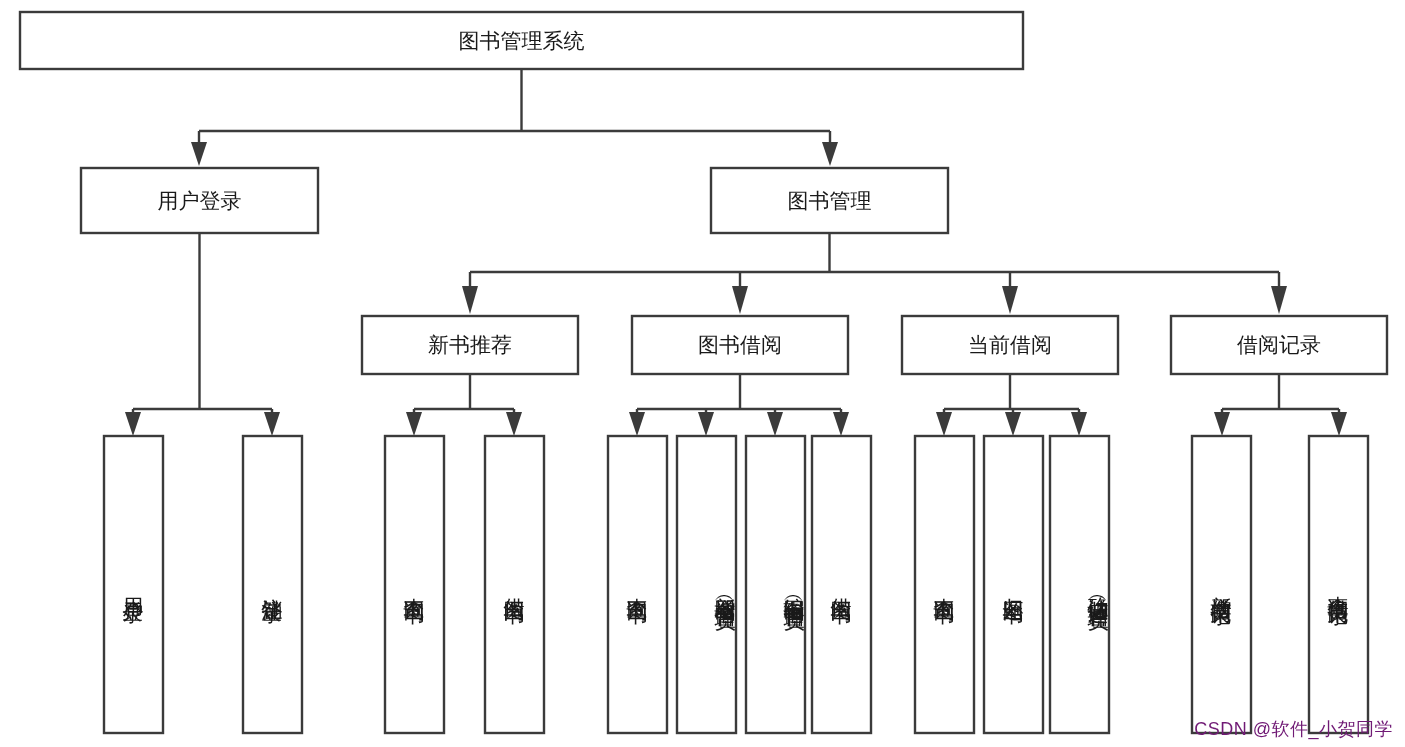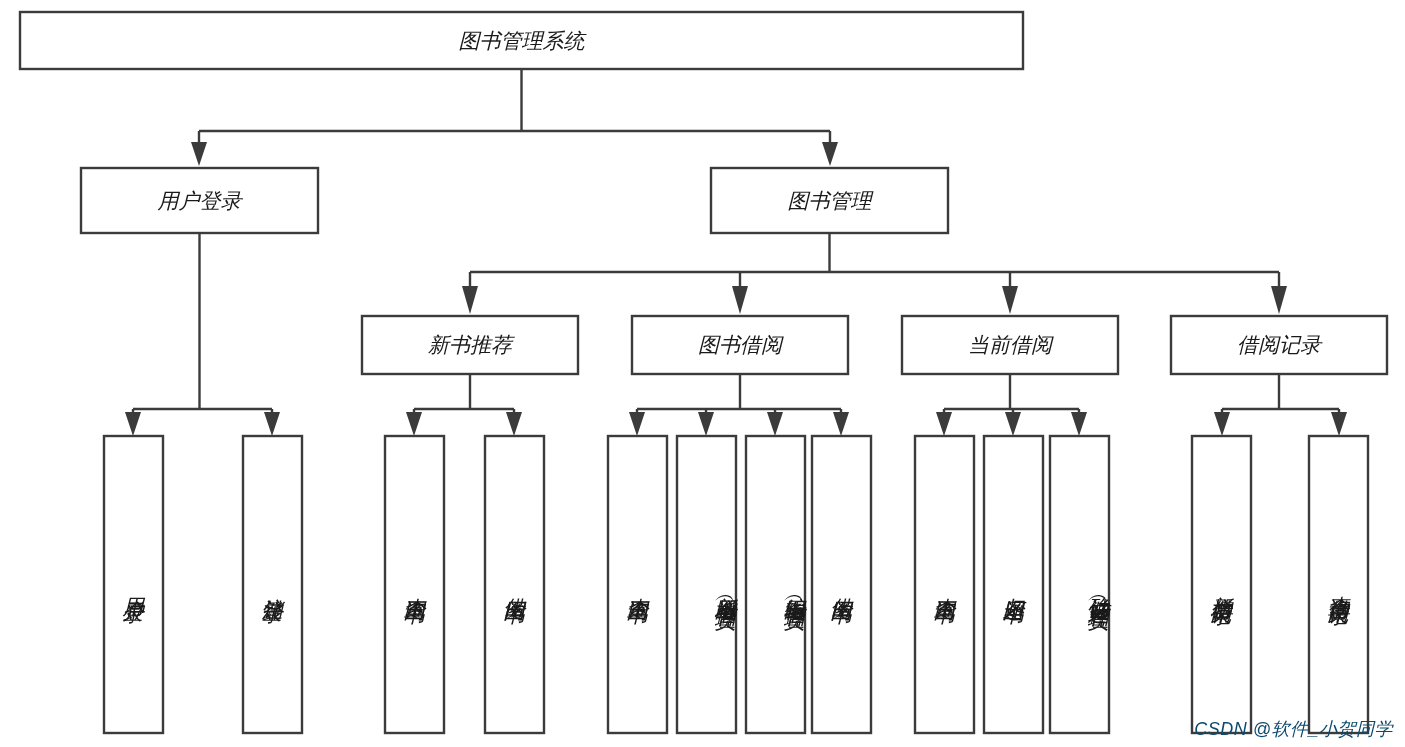--- a/index.html
+++ b/index.html
@@ -11,21 +11,20 @@
     width: 1405px;
     height: 747px;
     font-family: "Liberation Sans", "DejaVu Sans", sans-serif;
     overflow: hidden;
   }
   #diagram-root {
     position: relative;
     width: 1405px;
     height: 747px;
     background: #ffffff;
-    font-style: italic;
   }
   svg.flow {
     position: absolute;
     left: 0;
     top: 0;
     width: 1405px;
     height: 747px;
   }
   .node-box {
     fill: #ffffff;
@@ -65,21 +64,21 @@
     justify-content: center;
     white-space: nowrap;
     pointer-events: none;
   }
   .watermark {
     position: absolute;
     right: 12px;
     bottom: 6px;
     font-family: "Liberation Sans", "DejaVu Sans", sans-serif;
     font-size: 18px;
-    color: #0c4a6e;
+    color: #701a75;
     letter-spacing: 0.5px;
     white-space: nowrap;
   }
 </style>
 </head>
 <body>
 
 <div id="diagram-root">
 
   <svg class="flow" viewBox="0 0 1405 747" xmlns="http://www.w3.org/2000/svg">

